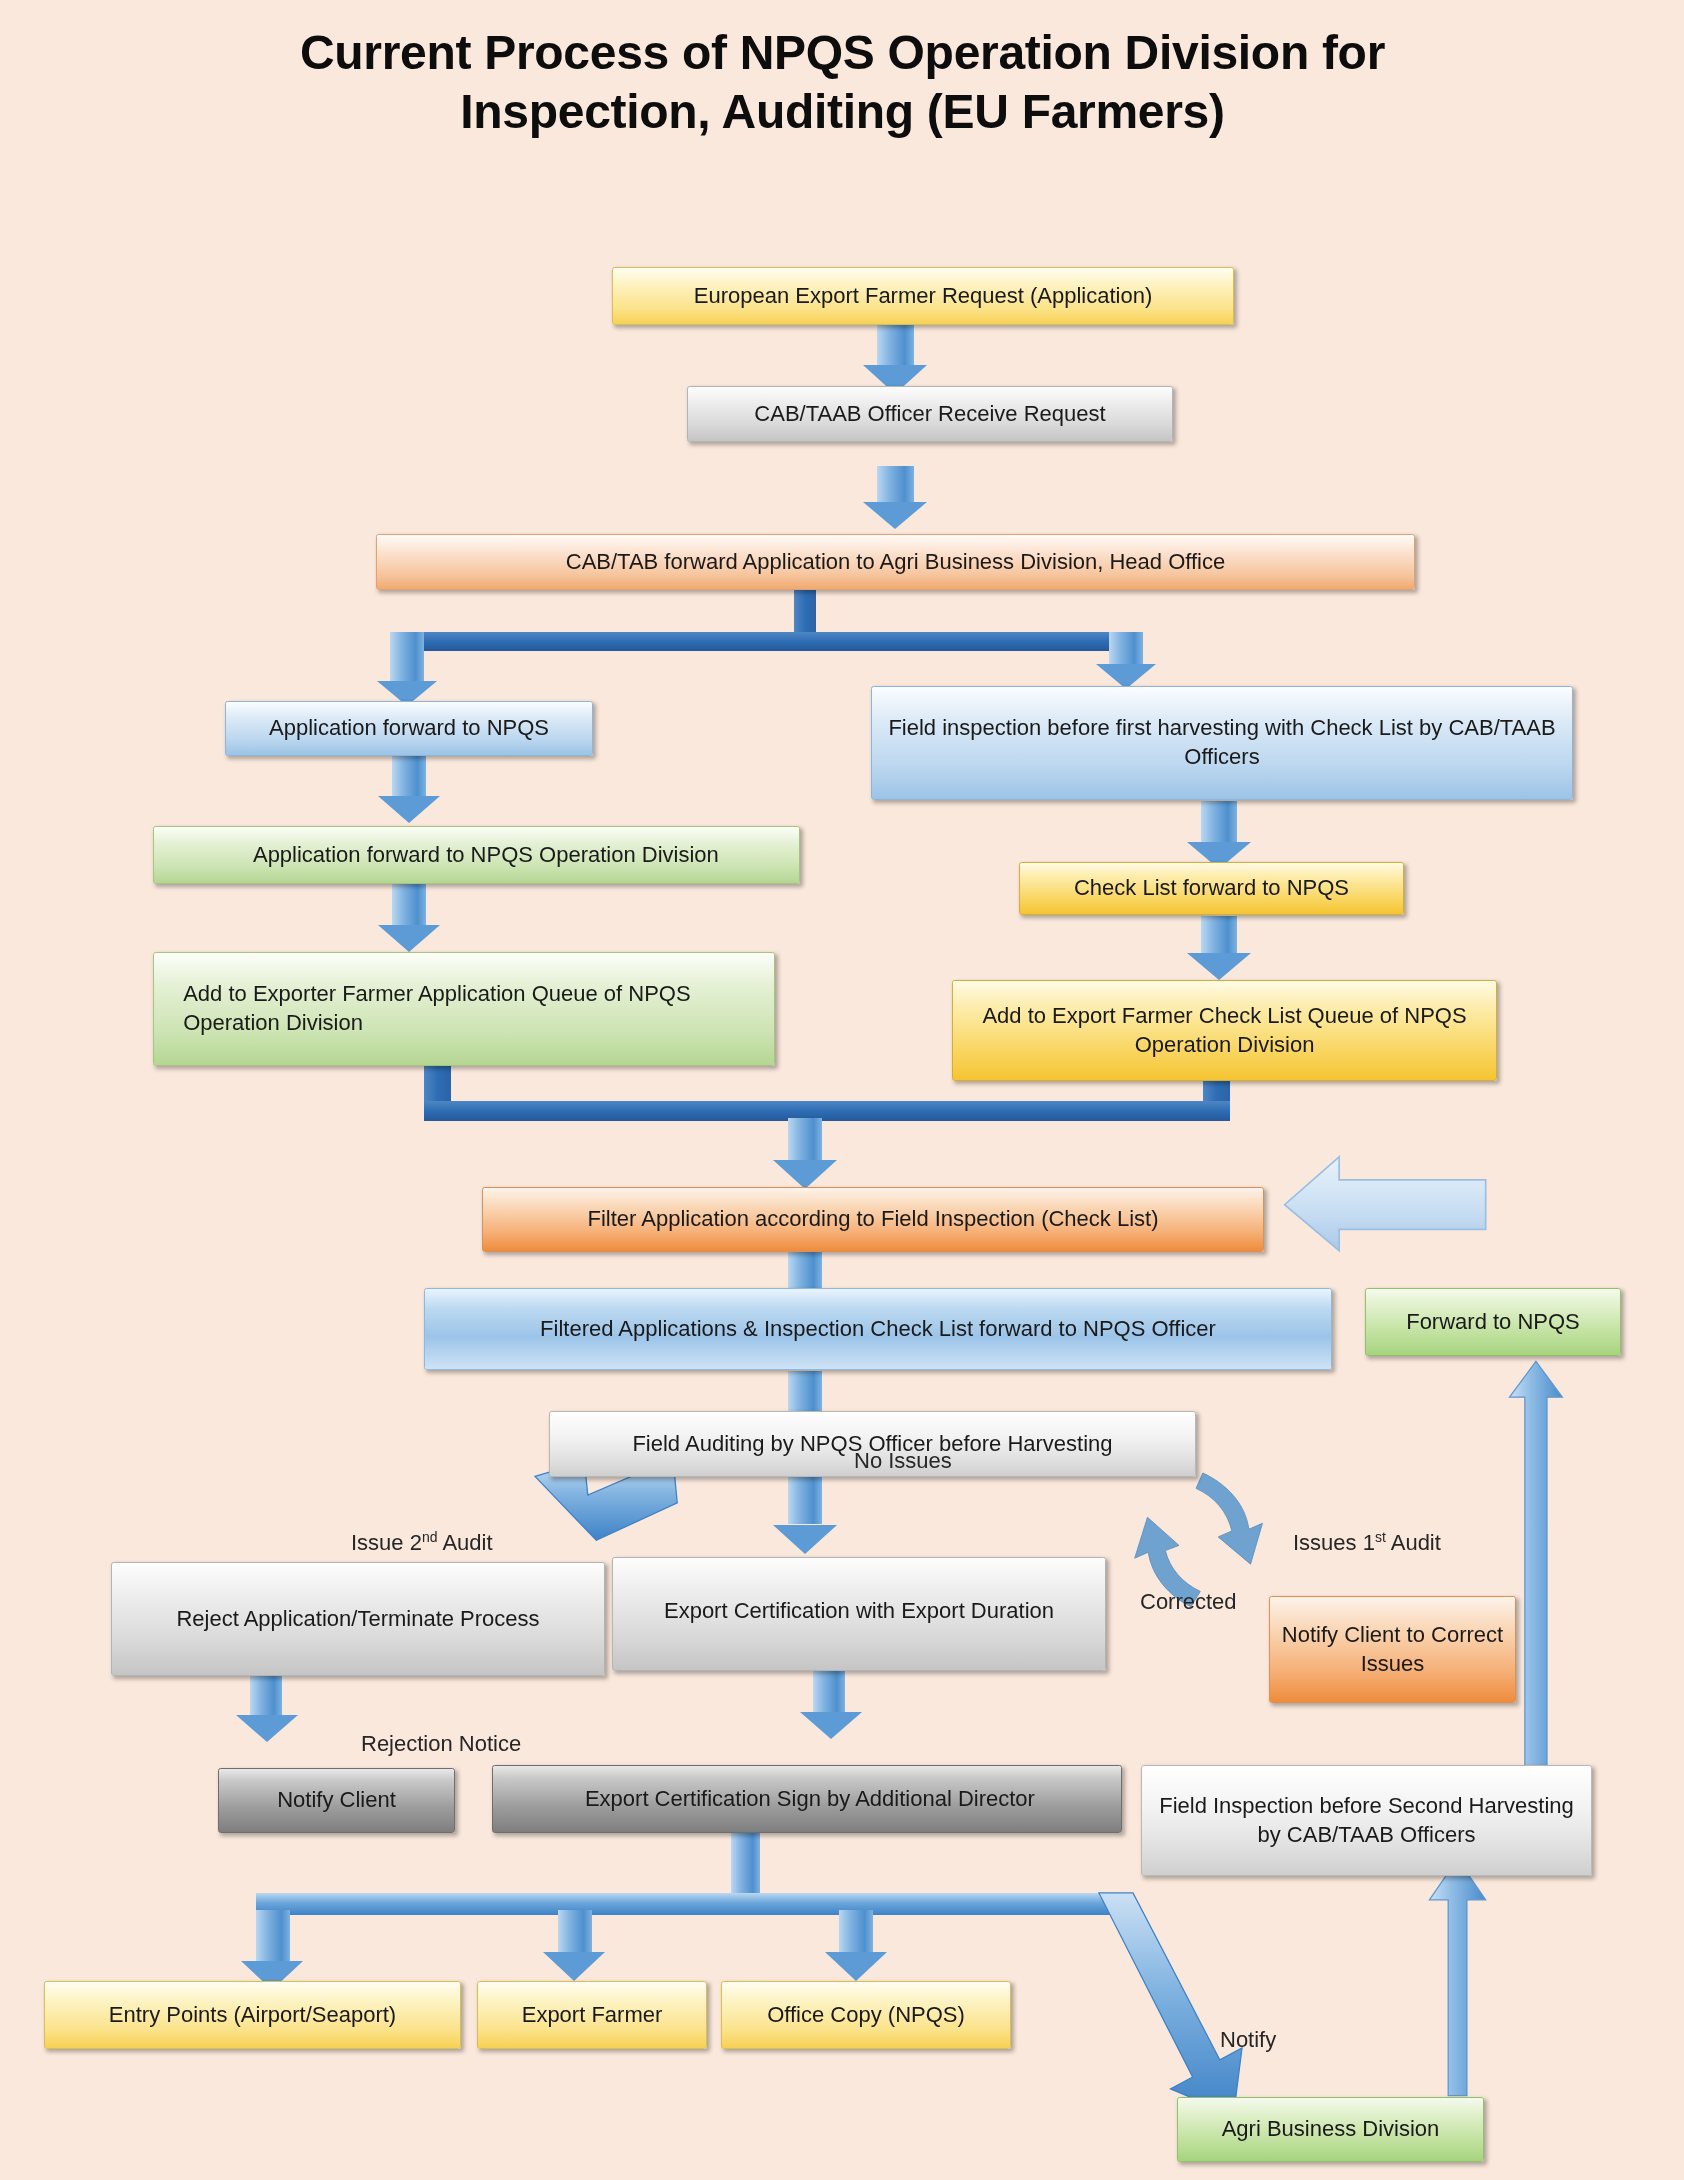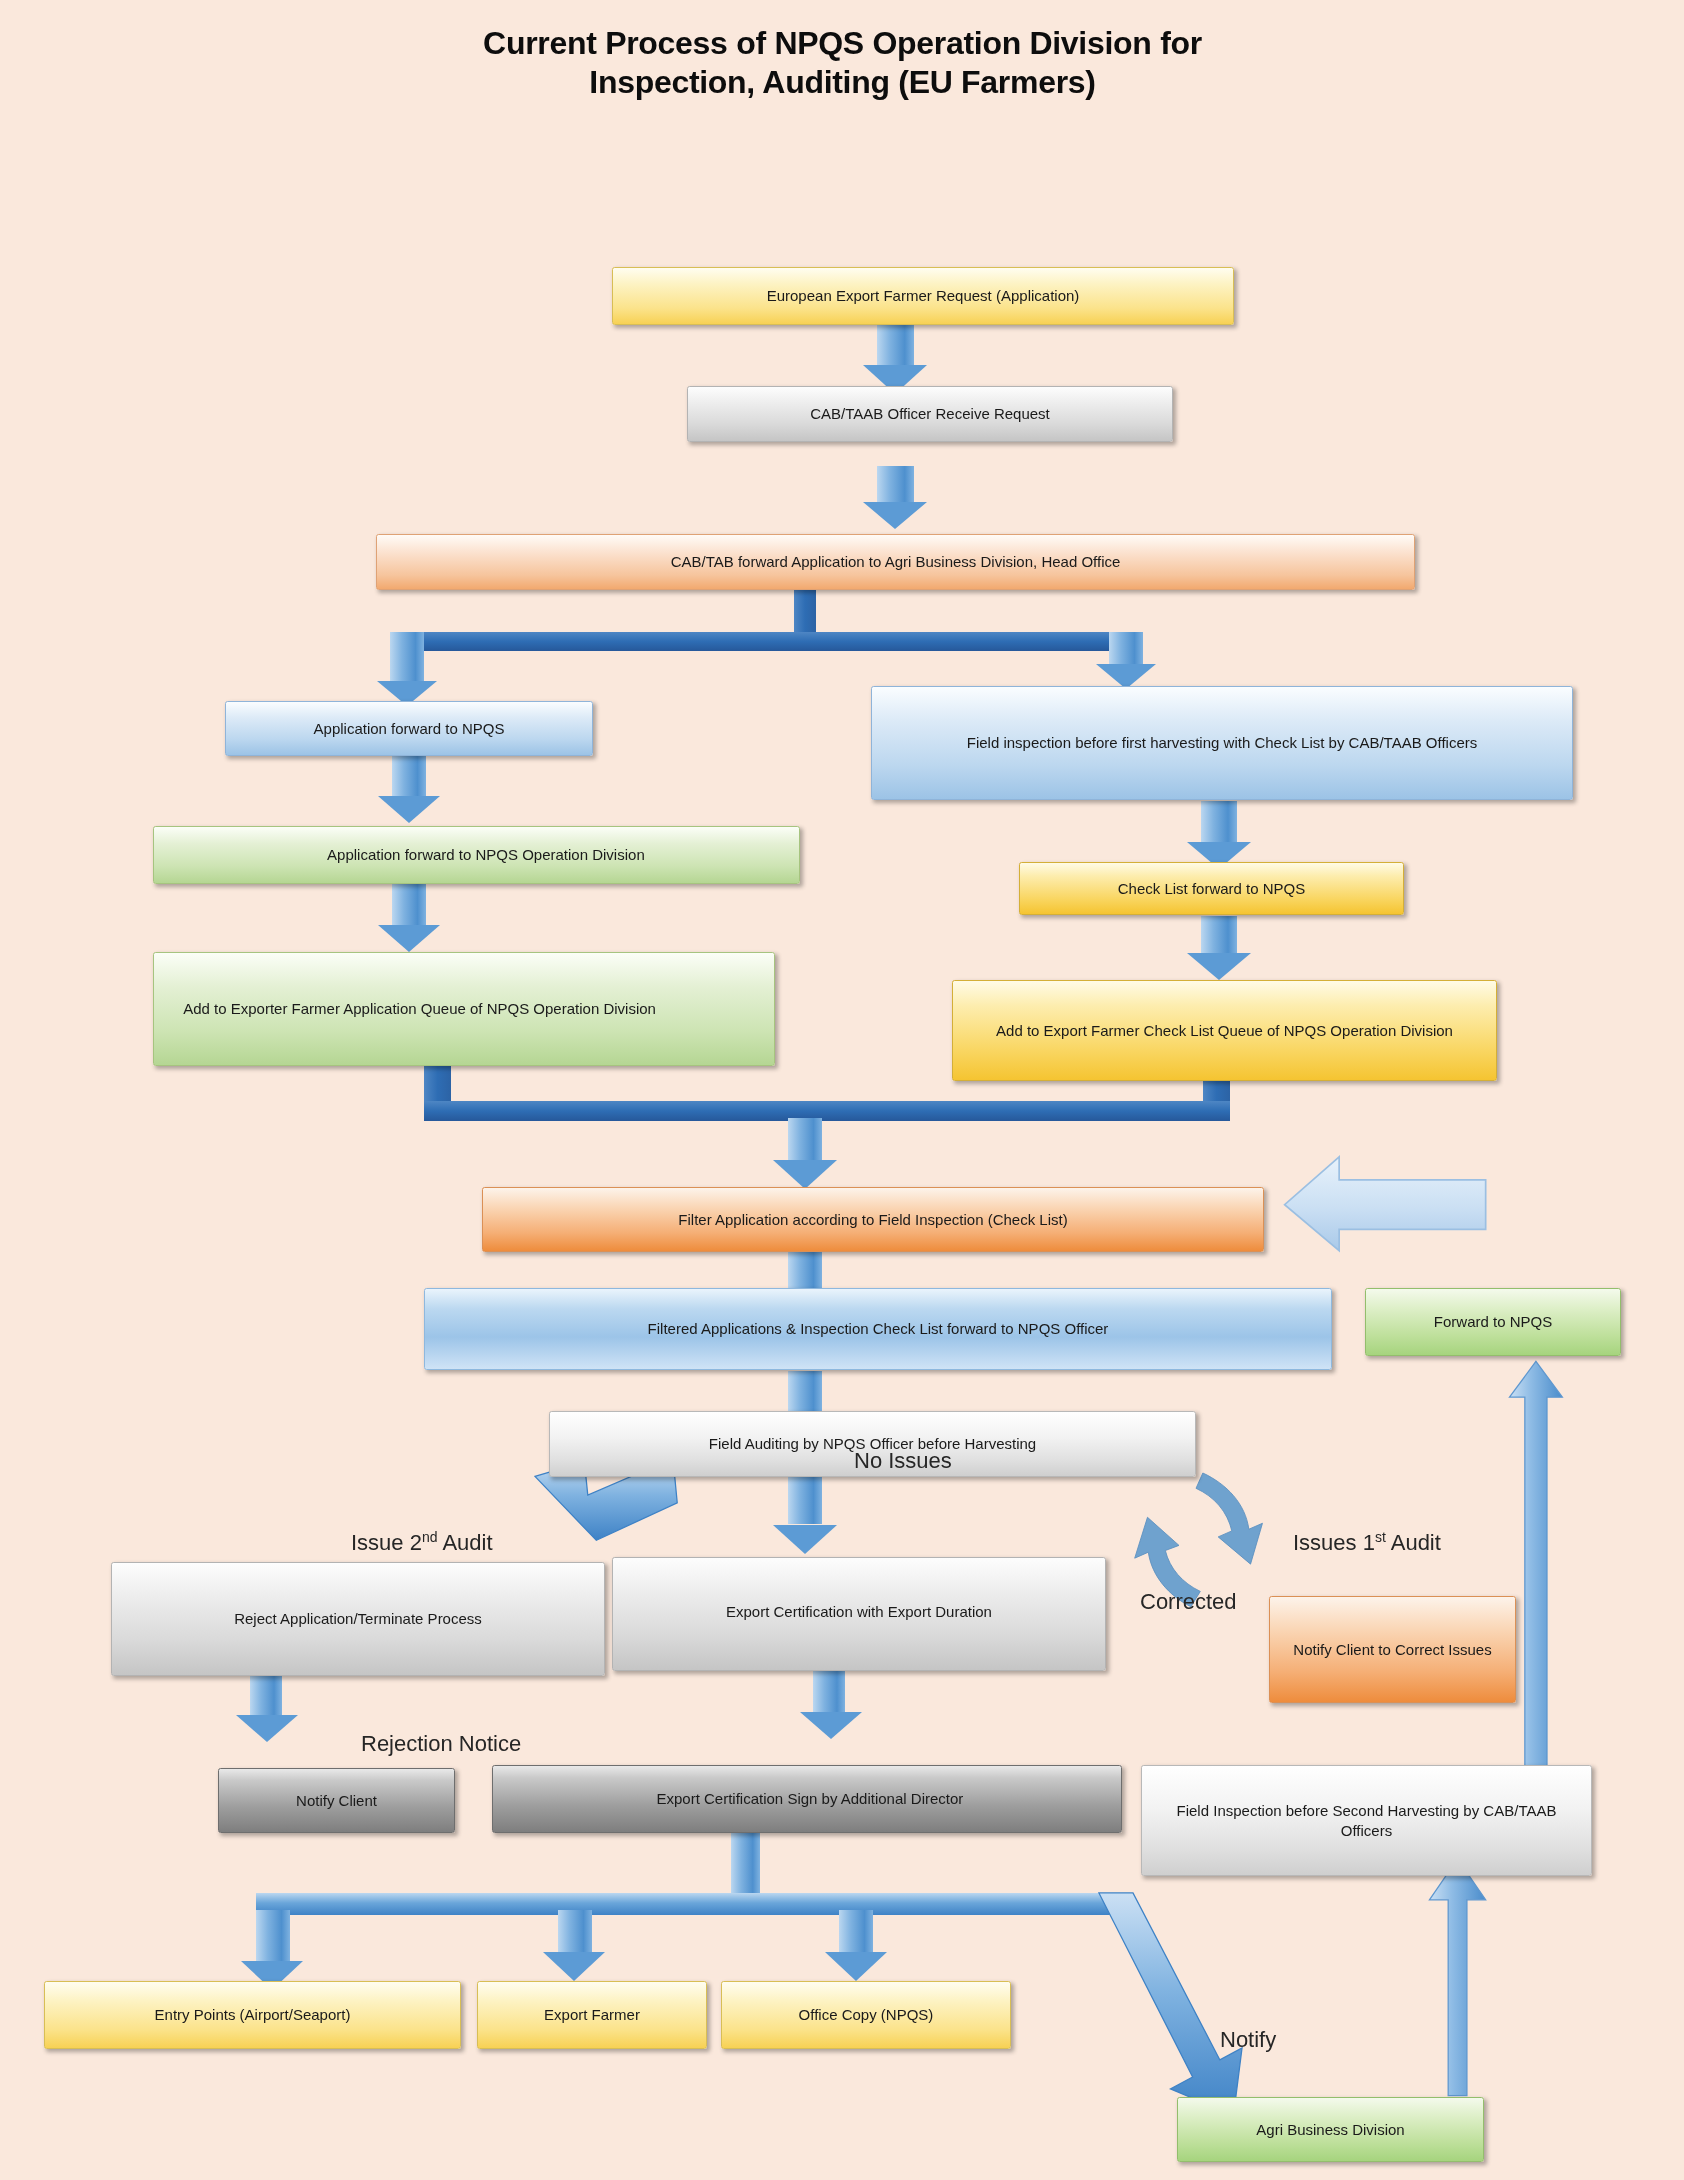--- a/index.html
+++ b/index.html
@@ -8,33 +8,33 @@
     background:#FAE8DC;
     font-family:"Liberation Sans", sans-serif;
     overflow:hidden;
     position:relative;
   }
   #stage{position:absolute;left:0;top:0;width:1685px;height:2181px;}
 
   .title{
     position:absolute;left:0;top:24px;width:1685px;
     text-align:center;
-    font-size:32px;font-weight:bold;color:#0D0D0D;
+    font-size:48px;font-weight:bold;color:#0D0D0D;
     line-height:1.22;letter-spacing:-0.3px;
   }
   .title .l2{display:block;}
 
   
   .node{
     position:absolute;
     box-sizing:border-box;
     display:flex;align-items:center;justify-content:center;
     text-align:center;
     color:#1a1a1a;
-    font-size:15px;
+    font-size:22px;
     line-height:1.3;
     padding:3.4px 10.2px;
     border-radius:2.6px;
     box-shadow:2.6px 2.6px 4.3px rgba(0,0,0,.30);
     overflow:hidden;
   }
   .node span{display:block;width:100%;}
 
   
   .c-yellow{

